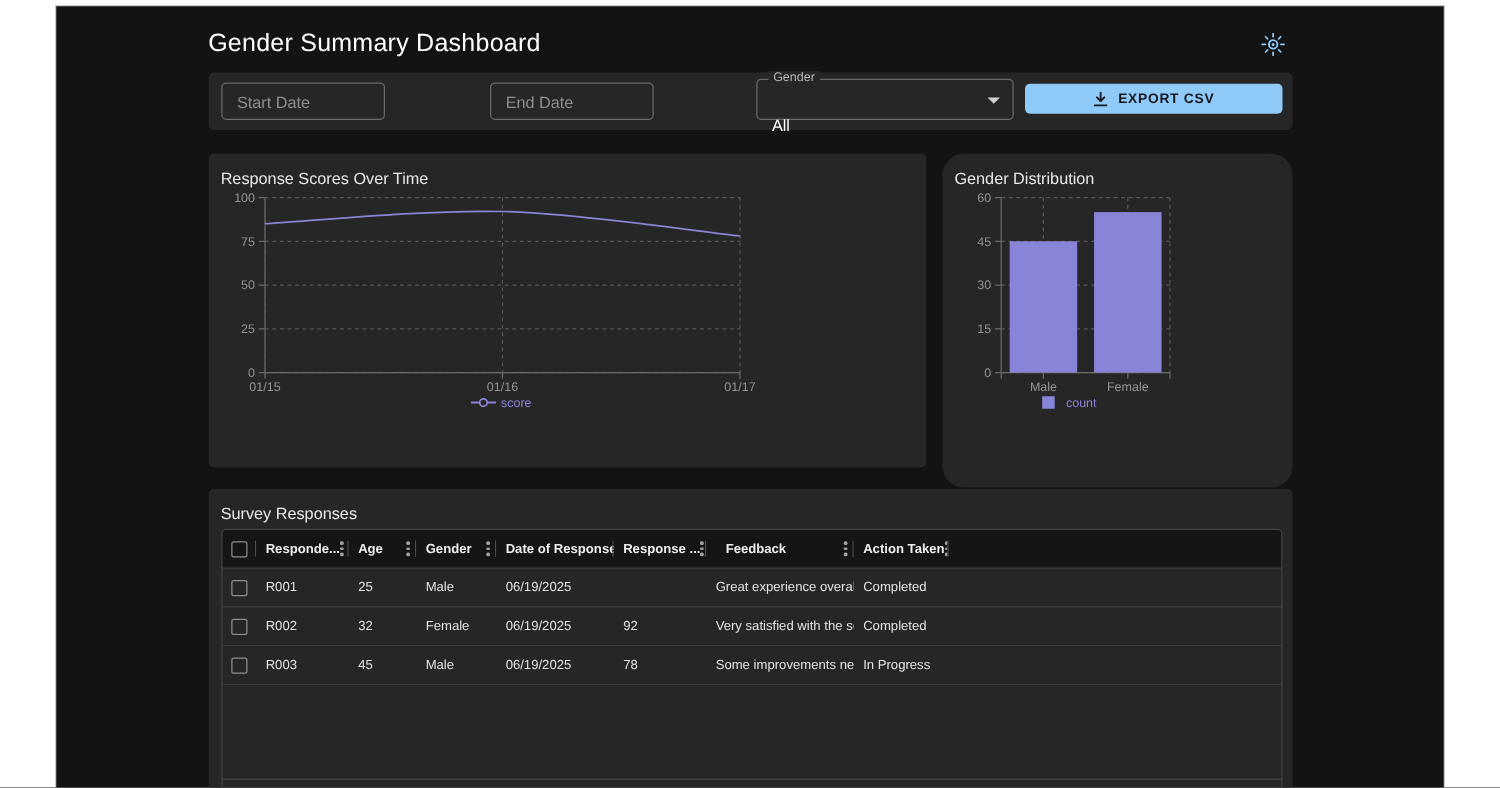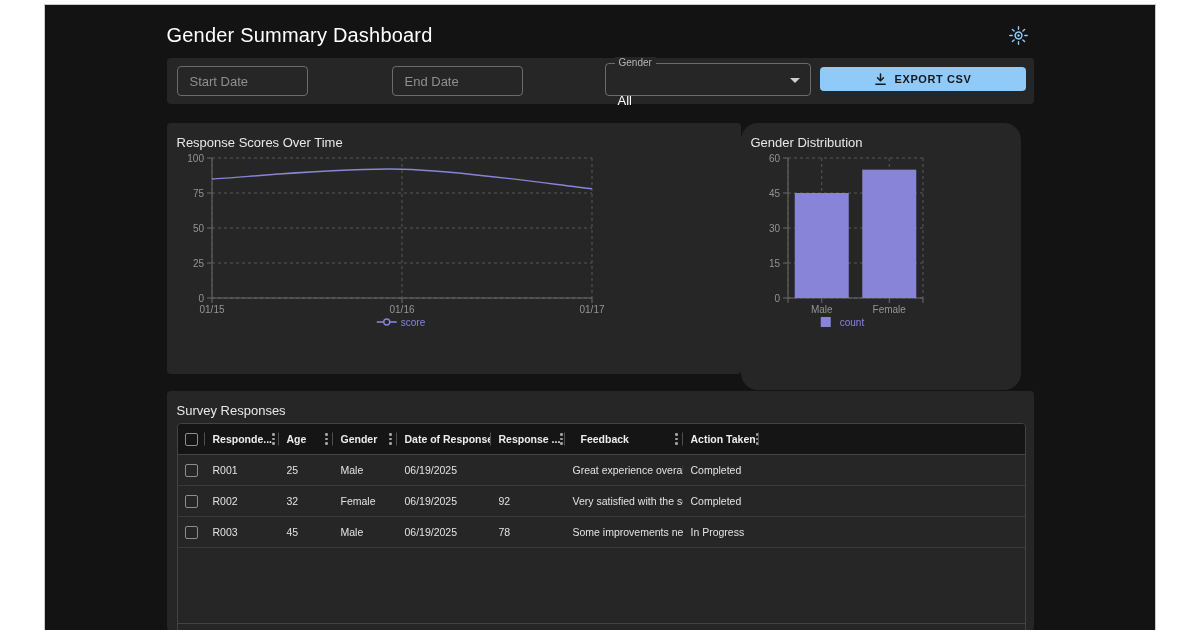--- a/index.html
+++ b/index.html
@@ -32,21 +32,21 @@
   .select{position:absolute;left:438px;top:5px;width:206px;height:33px;border:1px solid #6b6b6b;border-radius:4px;box-sizing:border-box;cursor:pointer;}
   .select-label{position:absolute;top:-7px;left:9px;font-size:10px;color:#b6b6b6;background:#262626;padding:0 4px;line-height:12px;}
   .select-value{position:absolute;left:12px;top:50%;transform:translateY(-50%);font-size:13px;color:#ffffff;margin-top:20px;}
   .caret{position:absolute;right:10px;top:50%;transform:translateY(-40%);width:0;height:0;border-left:5px solid transparent;border-right:5px solid transparent;border-top:5px solid #cfcfcf;}
   .export{
     position:absolute;left:653px;top:9px;width:206px;height:24px;background:#90caf9;border:none;border-radius:4px;
     color:#13181d;font-size:11px;font-weight:bold;letter-spacing:.6px;
     display:flex;align-items:center;justify-content:center;gap:8px;cursor:pointer;font-family:inherit;
   }
   
-  .charts-row{display:flex;margin-top:19px;height:251px;}
+  .charts-row{display:flex;gap:13px;margin-top:19px;height:251px;}
   .chart-panel-line{width:574px;height:251px;}
   .chart-panel-bar{width:280px;height:267px;border-radius:17px;}
   .panel-title{position:absolute;left:10px;top:12px;font-size:13px;color:#e8e8e8;z-index:2;}
   svg.chart{position:absolute;left:0;top:0;}
   svg text{font-family:"Liberation Sans","DejaVu Sans",sans-serif;}
   
   .table-panel{margin-top:17px;height:240px;}
   .datagrid{
     position:absolute;left:10px;top:32px;width:849px;height:208px;box-sizing:border-box;
     border:1px solid #434343;border-radius:4px 4px 0 0;overflow:hidden;

